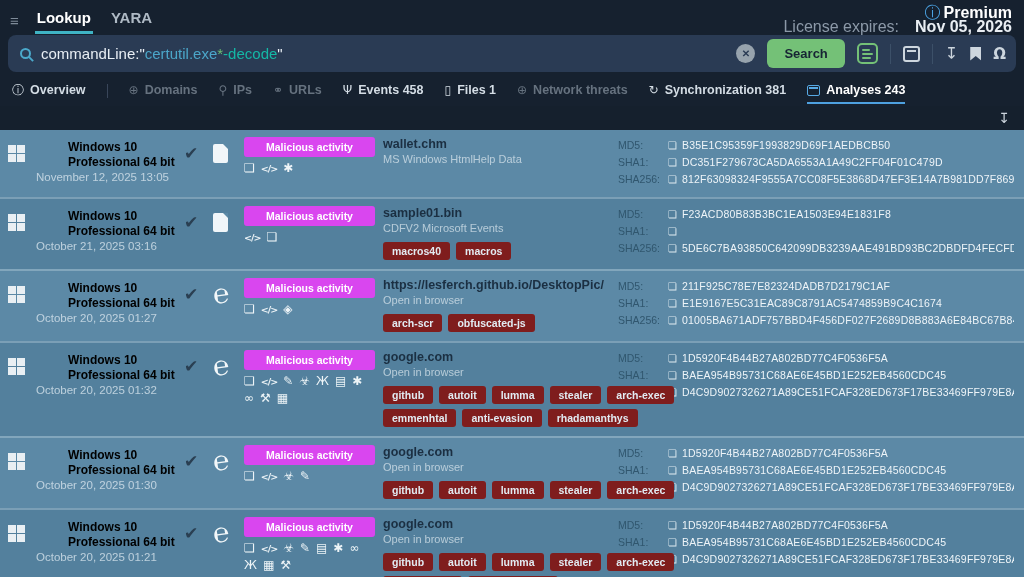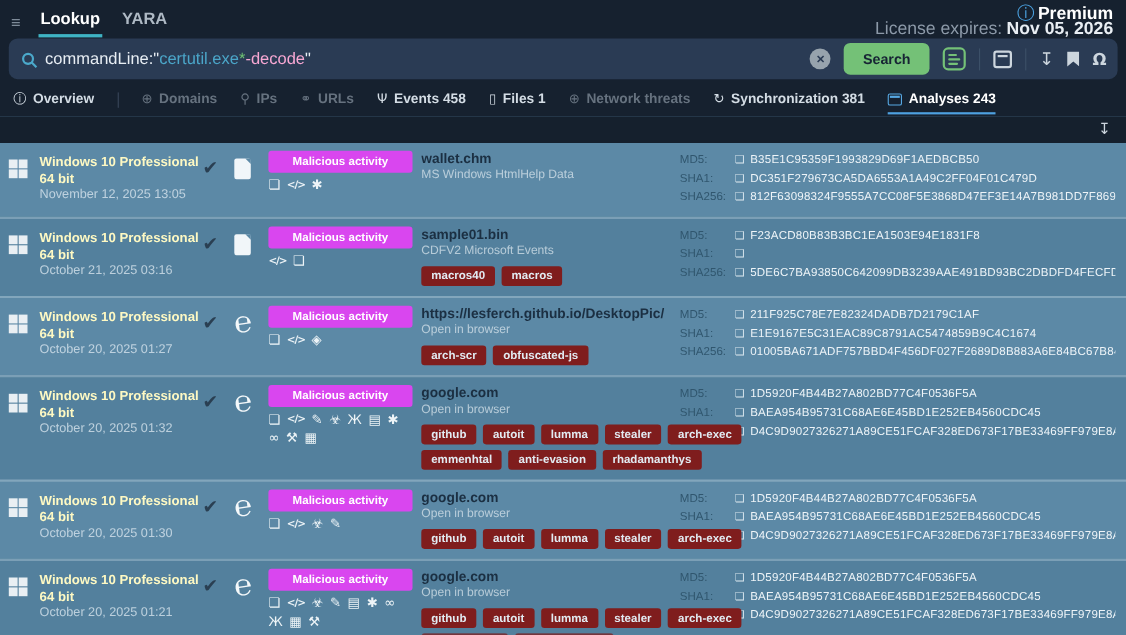--- a/index.html
+++ b/index.html
@@ -10,29 +10,29 @@
   .chrome { background:#16212f; }
   .topbar { display:flex; align-items:flex-start; justify-content:space-between; padding:6px 12px 0 10px; height:30px; }
   .topbar-left { display:flex; align-items:center; gap:16px; }
   .burger { color:#7e8b99; font-size:15px; margin-top:1px; cursor:pointer; }
   .app-tab { color:#aeb9c4; font-size:15px; font-weight:bold; padding:3px 2px 8px; cursor:pointer; }
   .app-tab.active { color:#fff; border-bottom:3px solid #3fb3c4; padding-bottom:5px; }
   .topbar-right { text-align:right; font-size:16px; line-height:14px; }
   .premium-line { color:#fff; font-weight:bold; }
   .premium-line .i-info { color:#4ba3e3; font-weight:normal; margin-right:3px; }
   .license-line { color:#8c99a8; }
-  .license-line b { color:#e9eef3; margin-left:4px; }
+  .license-line b { color:#e9eef3; margin-left:16px; }
 
   
   .searchwrap { padding:5px 8px 7px; }
   .searchbar { background:#2a3b54; border-radius:8px; height:37px; display:flex; align-items:center; padding:0 10px 0 12px; }
   .mag { width:11px; height:11px; border:2px solid #4ba9cb; border-radius:50%; position:relative; margin-right:10px; flex:0 0 auto; }
   .mag::after { content:""; position:absolute; width:6px; height:2px; background:#4ba9cb; transform:rotate(45deg); right:-5px; bottom:-3px; }
   .query { font-size:15px; color:#e8eef4; flex:1; white-space:nowrap; overflow:hidden; }
-  .q-term { color:#4ba6c9; } .q-star { color:#6dbf72; } .q-rest { color:#f9a8d4; }
+  .q-term { color:#4ba6c9; } .q-star { color:#6dbf72; } .q-rest { color:#14b8a6; }
   .sb-right { display:flex; align-items:center; gap:12px; }
   .clear-btn { width:19px; height:19px; border-radius:50%; background:#97a3ad; color:#2a3b54; font-size:10px; font-weight:bold; display:flex; align-items:center; justify-content:center; cursor:pointer; }
   .search-btn { background:#74c177; color:#172434; font-weight:bold; font-size:13px; border:none; border-radius:6px; padding:7px 17px; cursor:pointer; }
   .tpl-ico { width:21px; height:21px; border:2px solid #74c177; border-radius:5px; display:flex; flex-direction:column; justify-content:center; gap:2px; padding:0 3px; cursor:pointer; }
   .tpl-ico i { display:block; height:2px; background:#74c177; border-radius:1px; }
   .tpl-ico i:nth-child(1){ width:70%; } .tpl-ico i:nth-child(2){ width:100%; } .tpl-ico i:nth-child(3){ width:85%; }
   .vsep { width:1px; height:20px; background:#3c5068; }
   .ico-cal { width:17px; height:16px; border:2px solid #cdd6de; border-radius:3px; position:relative; cursor:pointer; }
   .ico-cal::before { content:""; position:absolute; top:2px; left:2px; right:2px; height:2px; background:#cdd6de; }
   .glyph-btn { color:#cdd6de; font-size:16px; line-height:16px; cursor:pointer; font-family:"DejaVu Sans",sans-serif; }
@@ -53,21 +53,21 @@
   .tablehead { background:#15202d; height:24px; display:flex; justify-content:flex-end; align-items:center; padding:0 14px; }
 
   
   .rows { }
   .row { display:flex; align-items:flex-start; padding:7px 10px 9px 8px; background:#5c89a6; cursor:pointer; }
   .row:nth-child(even) { background:#53809d; }
   .row + .row { border-top:2px solid rgba(230,242,248,0.28); }
   .c-os { width:176px; display:flex; gap:11px; flex:0 0 auto; }
   .winlogo { display:grid; grid-template-columns:8px 8px; grid-template-rows:8px 8px; gap:1px; margin-top:8px; flex:0 0 auto; }
   .winlogo i { background:#e9eff3; display:block; }
-  .os-name { font-size:12px; font-weight:bold; color:#fef9c3; line-height:15px; margin-top:3px; }
+  .os-name { font-size:12px; font-weight:bold; color:#000000; line-height:15px; margin-top:3px;margin-left:32px; }
   .os-date { font-size:11.5px; color:rgba(223,234,241,0.75); line-height:15px; }
   .c-check { width:29px; flex:0 0 auto; color:#2a3f52; font-size:17px; font-weight:bold; padding-top:6px; font-family:"DejaVu Sans",sans-serif; }
   .c-browser { width:31px; flex:0 0 auto; padding-top:2px; }
   .ie-e { color:#f4f8fa; font-size:27px; line-height:28px; font-family:"DejaVu Serif",serif; font-style:italic; display:inline-block; transform:rotate(-8deg); }
   .pagefile { width:15px; height:19px; background:#f1f6f9; border-radius:2px; position:relative; margin-top:5px; }
   .pagefile::before { content:""; position:absolute; top:0; right:0; border-style:solid; border-width:0 5px 5px 0; border-color:transparent #5c89a6 transparent transparent; }
   .c-badge { width:139px; flex:0 0 auto; }
   .badge { background:#d946ef; color:#fff; font-size:10.5px; font-weight:bold; text-align:center; border-radius:3px; padding:4px 2px; width:131px; }
   .indics { display:flex; flex-wrap:wrap; gap:4px 6px; margin-top:5px; width:130px; }
   .indic { color:rgba(245,250,252,0.95); font-size:12px; line-height:13px; font-family:"DejaVu Sans",sans-serif; }

